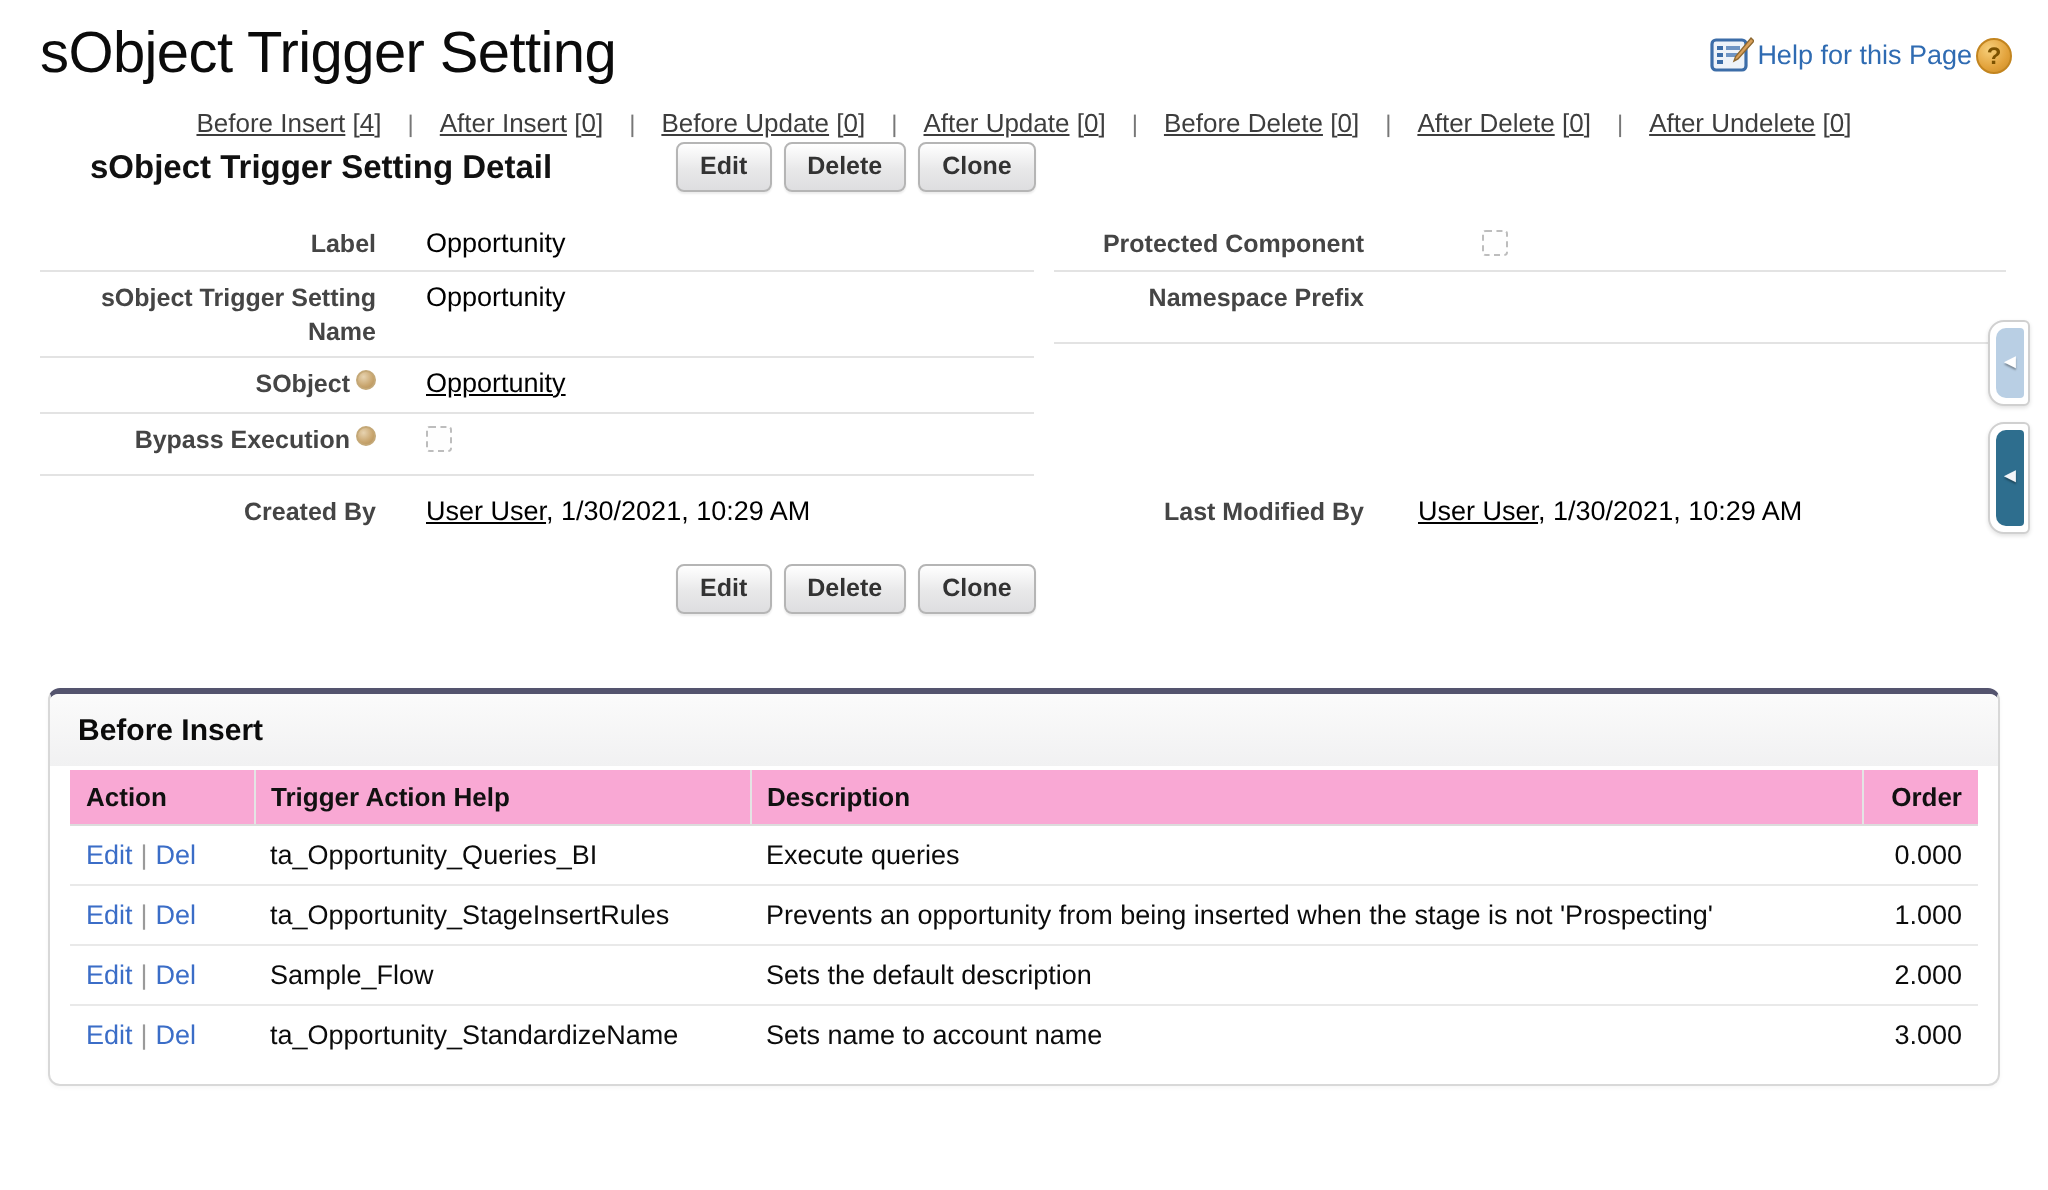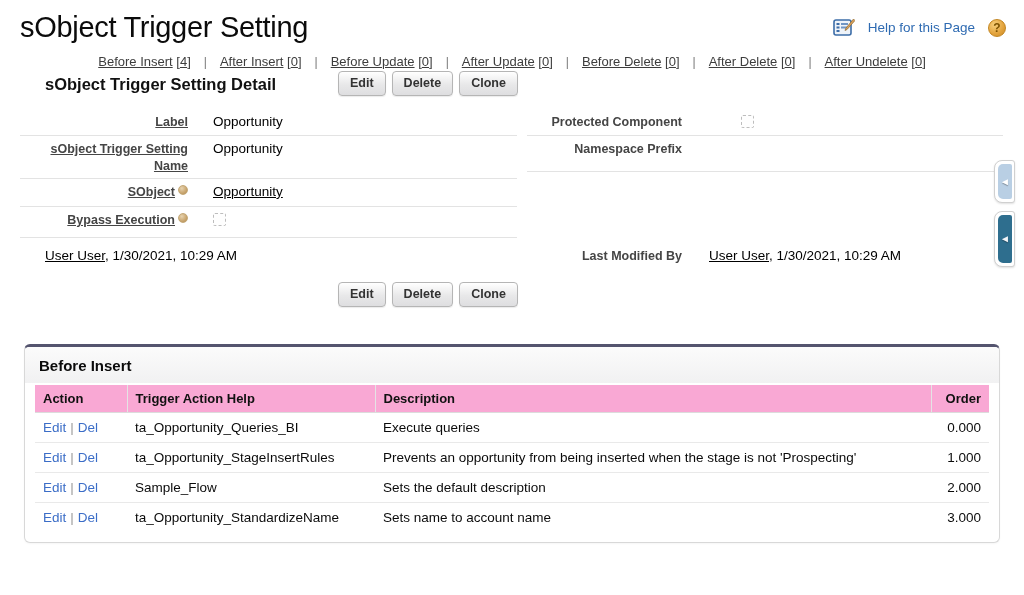--- a/index.html
+++ b/index.html
@@ -4,21 +4,21 @@
 <style>
   * { margin:0; padding:0; box-sizing:border-box; }
   html,body { width:1024px; height:595px; background:#ffffff; overflow:hidden;
     font-family:"Liberation Sans","DejaVu Sans",sans-serif; color:#000; }
 
   .page { position:relative; width:1024px; height:595px; }
 
   
   .header-top { display:flex; align-items:flex-start; padding:12px 18px 0 20px; }
   .page-title { font-size:29px; font-weight:500; letter-spacing:-.3px; color:#0b0b0b; line-height:1.1; }
-  .help-area { margin-left:auto; display:flex; align-items:center; gap:13px; padding-top:6px; }
+  .help-area { margin-left:auto; display:flex; align-items:center; gap:2px; padding-top:6px; }
   .help-link { color:var(--help-link); font-size:13.5px; text-decoration:none; cursor:pointer; }
   .q-icon { width:18px; height:18px; border-radius:50%;
     background:radial-gradient(circle at 35% 30%, #f7cf7a, #e2a23b 60%, #c98a24);
     border:1px solid #c3851f; color:#7c5200; font-size:12px; font-weight:bold;
     display:inline-flex; align-items:center; justify-content:center; cursor:pointer; }
 
   .nav-row { text-align:center; margin-top:10px; font-size:13px; color:#3d3d3d; }
   .nav-item { white-space:nowrap; }
   .nav-link { color:#3d3d3d; text-decoration:underline; cursor:pointer; }
   .nav-count-link { color:#3d3d3d; text-decoration:underline; cursor:pointer; }
@@ -36,21 +36,21 @@
     border:1px solid #b5b5b5; border-radius:4px; cursor:pointer;
     box-shadow:0 1px 1px rgba(0,0,0,.08); }
 
   .detail-cols { display:flex; margin-top:6px; }
   .col-left  { width:497px; margin-left:20px; }
   .col-right { width:476px; margin-left:10px; }
 
   .drow { display:flex; align-items:flex-start; }
   .drow.bordered { border-bottom:1px solid #e3e3e3; }
   .dlabel { font-size:12.5px; font-weight:bold; color:#454545; text-align:right; line-height:1.35; padding-top:5px; }
-  .col-left  .dlabel { width:168px;text-decoration:underline; }
+  .col-left  .dlabel { width:168px; }
   .col-right .dlabel { width:155px; }
   .dvalue { font-size:13.5px; color:#000; padding-top:4px; line-height:1.3; }
   .col-left  .dvalue { padding-left:25px; }
   .col-right .dvalue { padding-left:27px; }
 
   
   .col-left  .drow:nth-child(1) { height:27px; }
   .col-left  .drow:nth-child(2) { height:43px; }
   .col-left  .drow:nth-child(3) { height:28px; }
   .col-left  .drow:nth-child(4) { height:31px; }
@@ -145,20 +145,21 @@
           </div>
           <div class="drow bordered">
             <div class="dlabel">SObject<span class="help-bubble"></span></div>
             <div class="dvalue"><a class="black-link">Opportunity</a></div>
           </div>
           <div class="drow bordered">
             <div class="dlabel">Bypass Execution<span class="help-bubble"></span></div>
             <div class="dvalue"><span class="sf-checkbox"></span></div>
           </div>
           <div class="drow">
+            <div class="dlabel">Created By</div>
             <div class="dvalue"><a class="black-link">User User</a><span>, 1/30/2021, 10:29 AM</span></div>
           </div>
         </div>
       <div class="col-right" id="detail-right">
           <div class="drow bordered">
             <div class="dlabel">Protected Component</div>
             <div class="dvalue"><span class="sf-checkbox"></span></div>
           </div>
           <div class="drow bordered">
             <div class="dlabel">Namespace Prefix</div>

